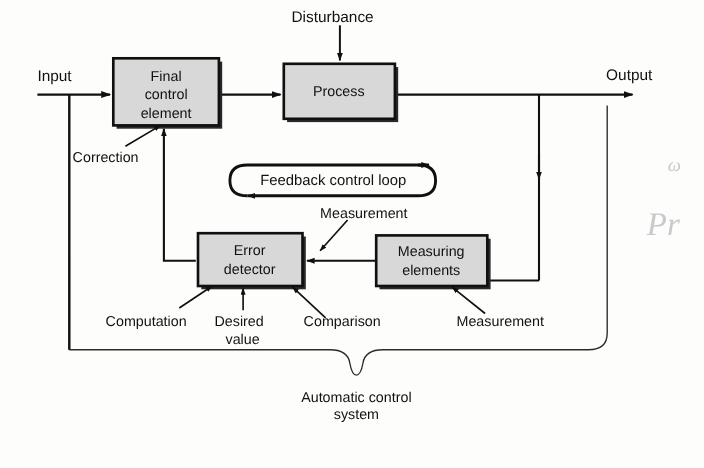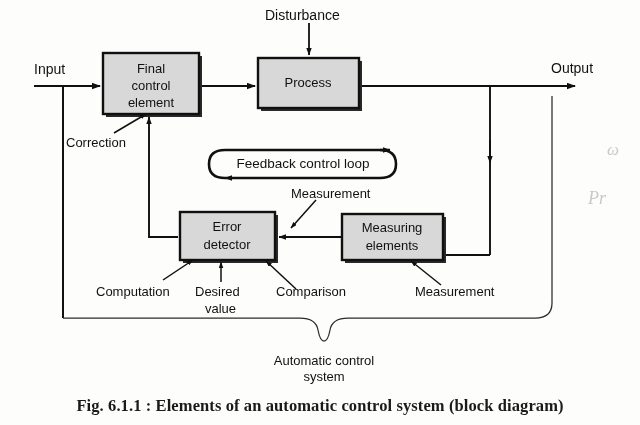--- a/index.html
+++ b/index.html
@@ -67,21 +67,21 @@
     letter-spacing: 0.1px;
   }
   .pencil {
     position: absolute;
     font-family: "Liberation Serif", serif;
     color: #c9c9cd;
     font-style: italic;
     user-select: none;
   }
   #pencil-1 { left: 607px; top: 140px; font-size: 17px; }
-  #pencil-2 { left: 588px; top: 188px; font-size: 18px; }
+  #pencil-2 { left: 588px; top: 188px; font-size: 30px; }
 </style>
 </head>
 <body>
 
 <div id="page">
 
   <svg id="diagram-svg" viewBox="0 0 640 425">
     <defs>
       <marker id="arrowBig" markerWidth="9" markerHeight="9" refX="8" refY="3.2" orient="auto" markerUnits="userSpaceOnUse">
         <path d="M0,0 L9,3.2 L0,6.4 z" fill="#101010"></path>
@@ -187,18 +187,17 @@
       <text class="ann-label" x="195" y="296">Desired</text>
       <text class="ann-label" x="205" y="313">value</text>
       <text class="ann-label" x="276" y="296">Comparison</text>
       <text class="ann-label" x="415" y="296">Measurement</text>
 
       <text class="sysname" x="324" y="365">Automatic control</text>
       <text class="sysname" x="324" y="381">system</text>
     </g>
   </svg>
 
-  <div id="caption">Fig. 6.1.1 : Elements of an automatic control system (block diagram)</div>
 
   <div class="pencil" id="pencil-1">ω</div>
   <div class="pencil" id="pencil-2">Pr</div>
 
 </div>
 
 </body></html>

